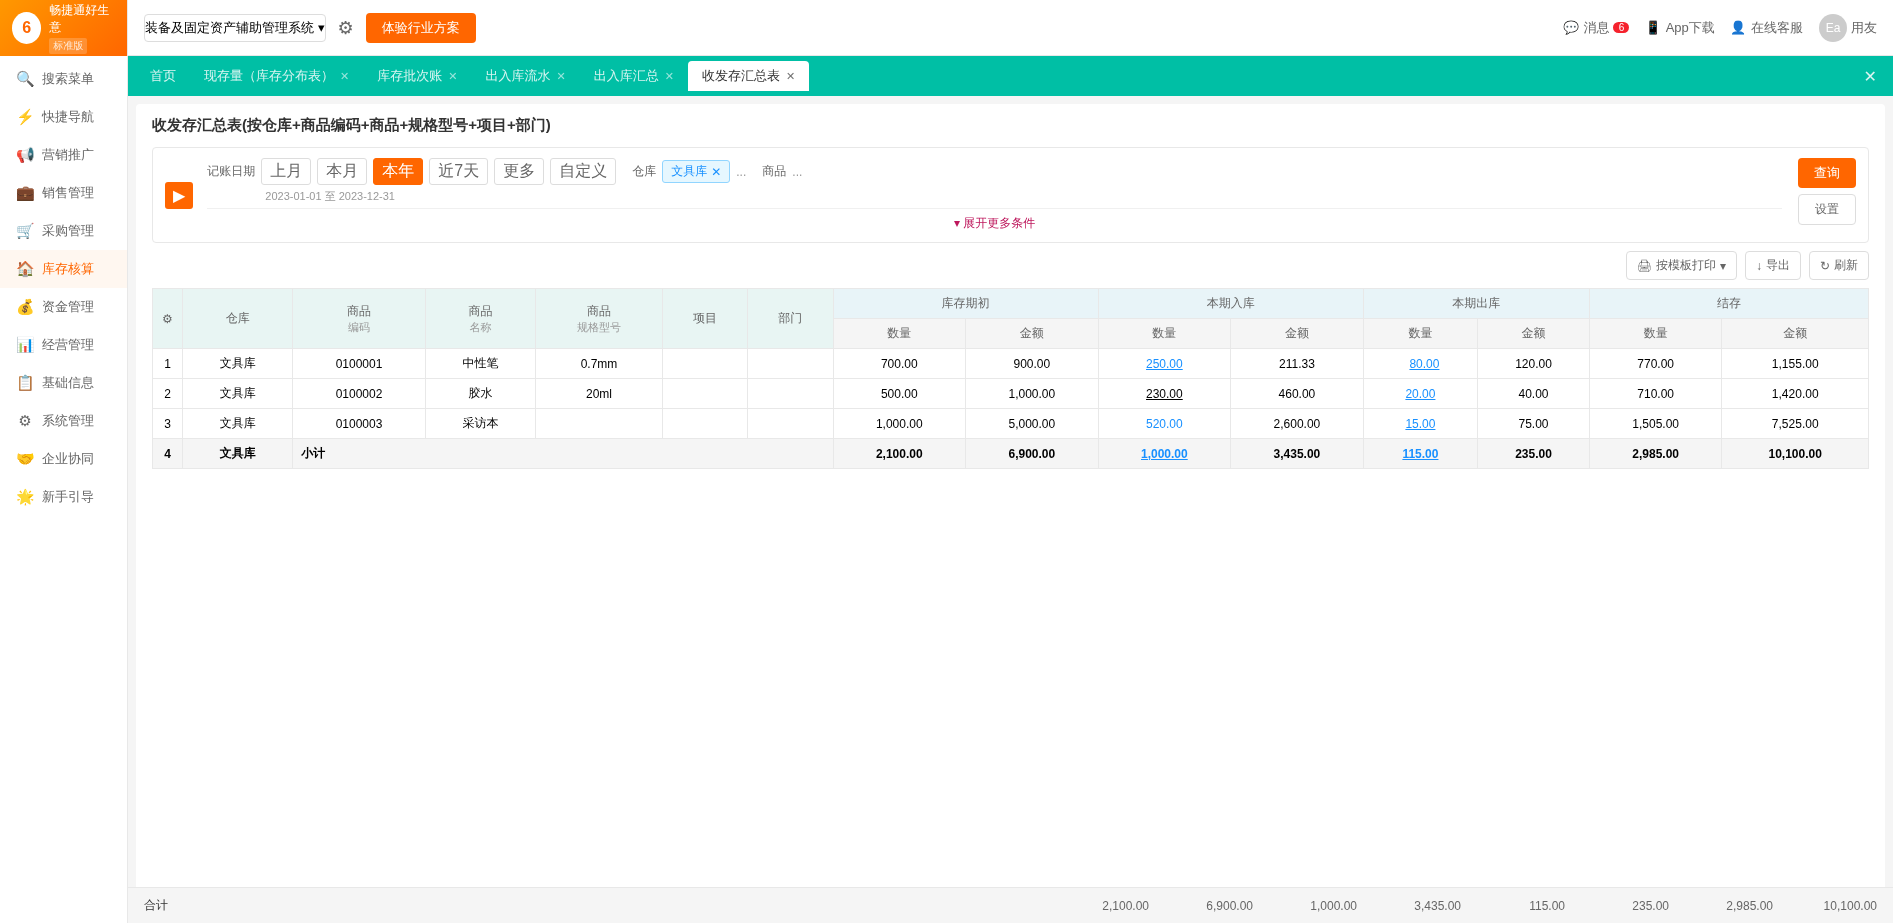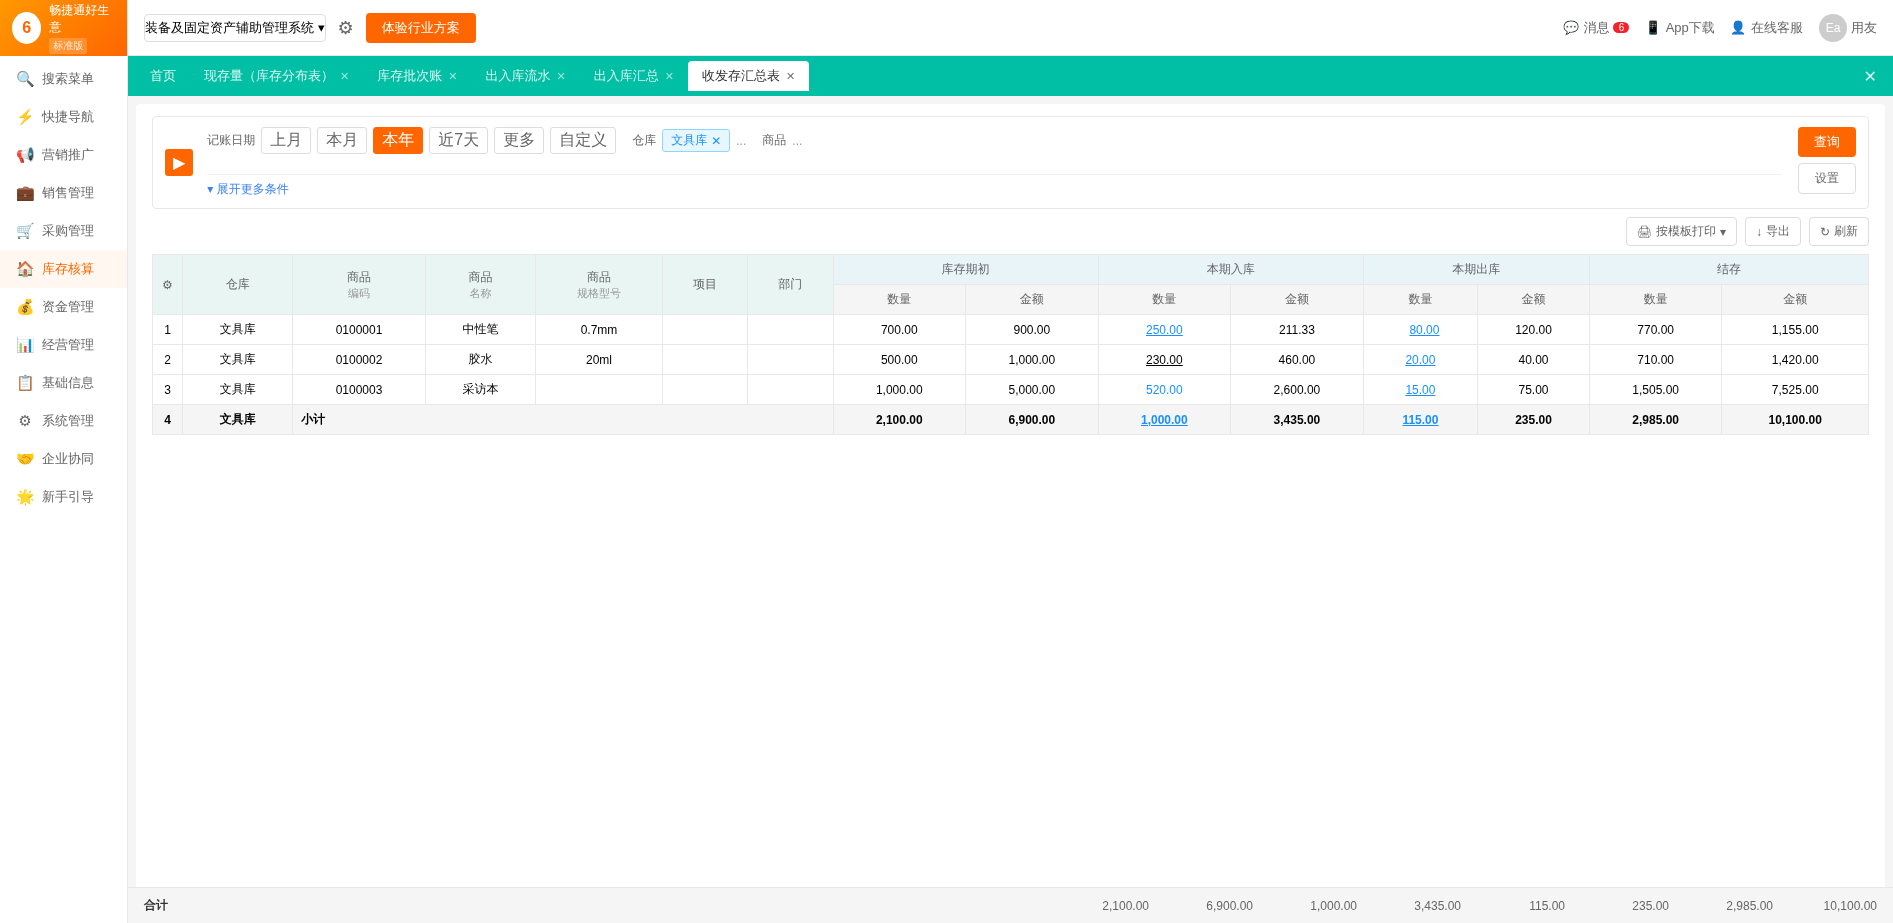--- a/index.html
+++ b/index.html
@@ -195,20 +195,21 @@
   <div class="tab-item active">
       <span>收发存汇总表</span>
       <span class="tab-close">✕</span>
     </div>
   <span class="tab-bar-close">✕</span>
 </div>
 
 <div class="main">
   <div class="content-area">
 
+    <div class="page-title">收发存汇总表(按仓库+商品编码+商品+规格型号+项目+部门)</div>
 
     <div style="display:flex; align-items:flex-start; gap:0; border:1px solid #e8e8e8; border-radius:4px; padding:10px 12px; margin-bottom:8px; background:#fff; position:relative;">
       <button style="background:#ff6600;color:#fff;border:none;padding:4px 8px;border-radius:3px;cursor:pointer;font-size:16px;margin-right:14px;align-self:center;">▶</button>
 
       <div style="flex:1;">
 
         <div style="display:flex;align-items:center;gap:16px;margin-bottom:4px;">
 
           <div style="display:flex;align-items:center;gap:6px;">
             <span style="color:#666;font-size:12px;">记账日期</span>
@@ -228,22 +229,23 @@
             </span>
             <span style="color:#999;font-size:12px;cursor:pointer;">...</span>
           </div>
 
           <div style="display:flex;align-items:center;gap:6px;">
             <span style="color:#666;font-size:12px;">商品</span>
             <span style="color:#999;font-size:12px;cursor:pointer;">...</span>
           </div>
         </div>
 
-
-        <div style="border-top:1px solid #f0f0f0;margin-top:20px;padding-top:6px;cursor:pointer;color:#3b82f6;font-size:12px;">
+        <div style="margin-left:58px;font-size:11px;color:#999;">2023-01-01 至 2023-12-31</div>
+
+        <div style="border-top:1px solid #f0f0f0;margin-top:4px;padding-top:6px;text-align:center;cursor:pointer;color:#be185d;font-size:12px;">
           <span>▾</span>
           <span>展开更多条件</span>
         </div>
       </div>
 
       <div style="display:flex;flex-direction:column;gap:6px;margin-left:16px;">
         <button class="btn-query">查询</button>
         <button class="btn-setting">设置</button>
       </div>
     </div>
@@ -356,21 +358,21 @@
   <td>2,985.00</td>
   <td>10,100.00</td>
 </tr>
         </tbody>
     </table>
 
   </div>
 </div>
 
 <div class="footer-bar">
-  <span style="font-weight:bold;color:#333;min-width:60px;">合计</span>
+  <span style="font-weight:normal;color:#333;min-width:60px;">合计</span>
   <span style="flex:1;"></span>
   <span style="min-width:80px;text-align:right;">2,100.00</span>
   <span style="min-width:80px;text-align:right;">6,900.00</span>
   <span style="min-width:80px;text-align:right;">1,000.00</span>
   <span style="min-width:80px;text-align:right;">3,435.00</span>
   <span style="min-width:80px;text-align:right;">115.00</span>
   <span style="min-width:80px;text-align:right;">235.00</span>
   <span style="min-width:80px;text-align:right;">2,985.00</span>
   <span style="min-width:80px;text-align:right;">10,100.00</span>
 </div>

